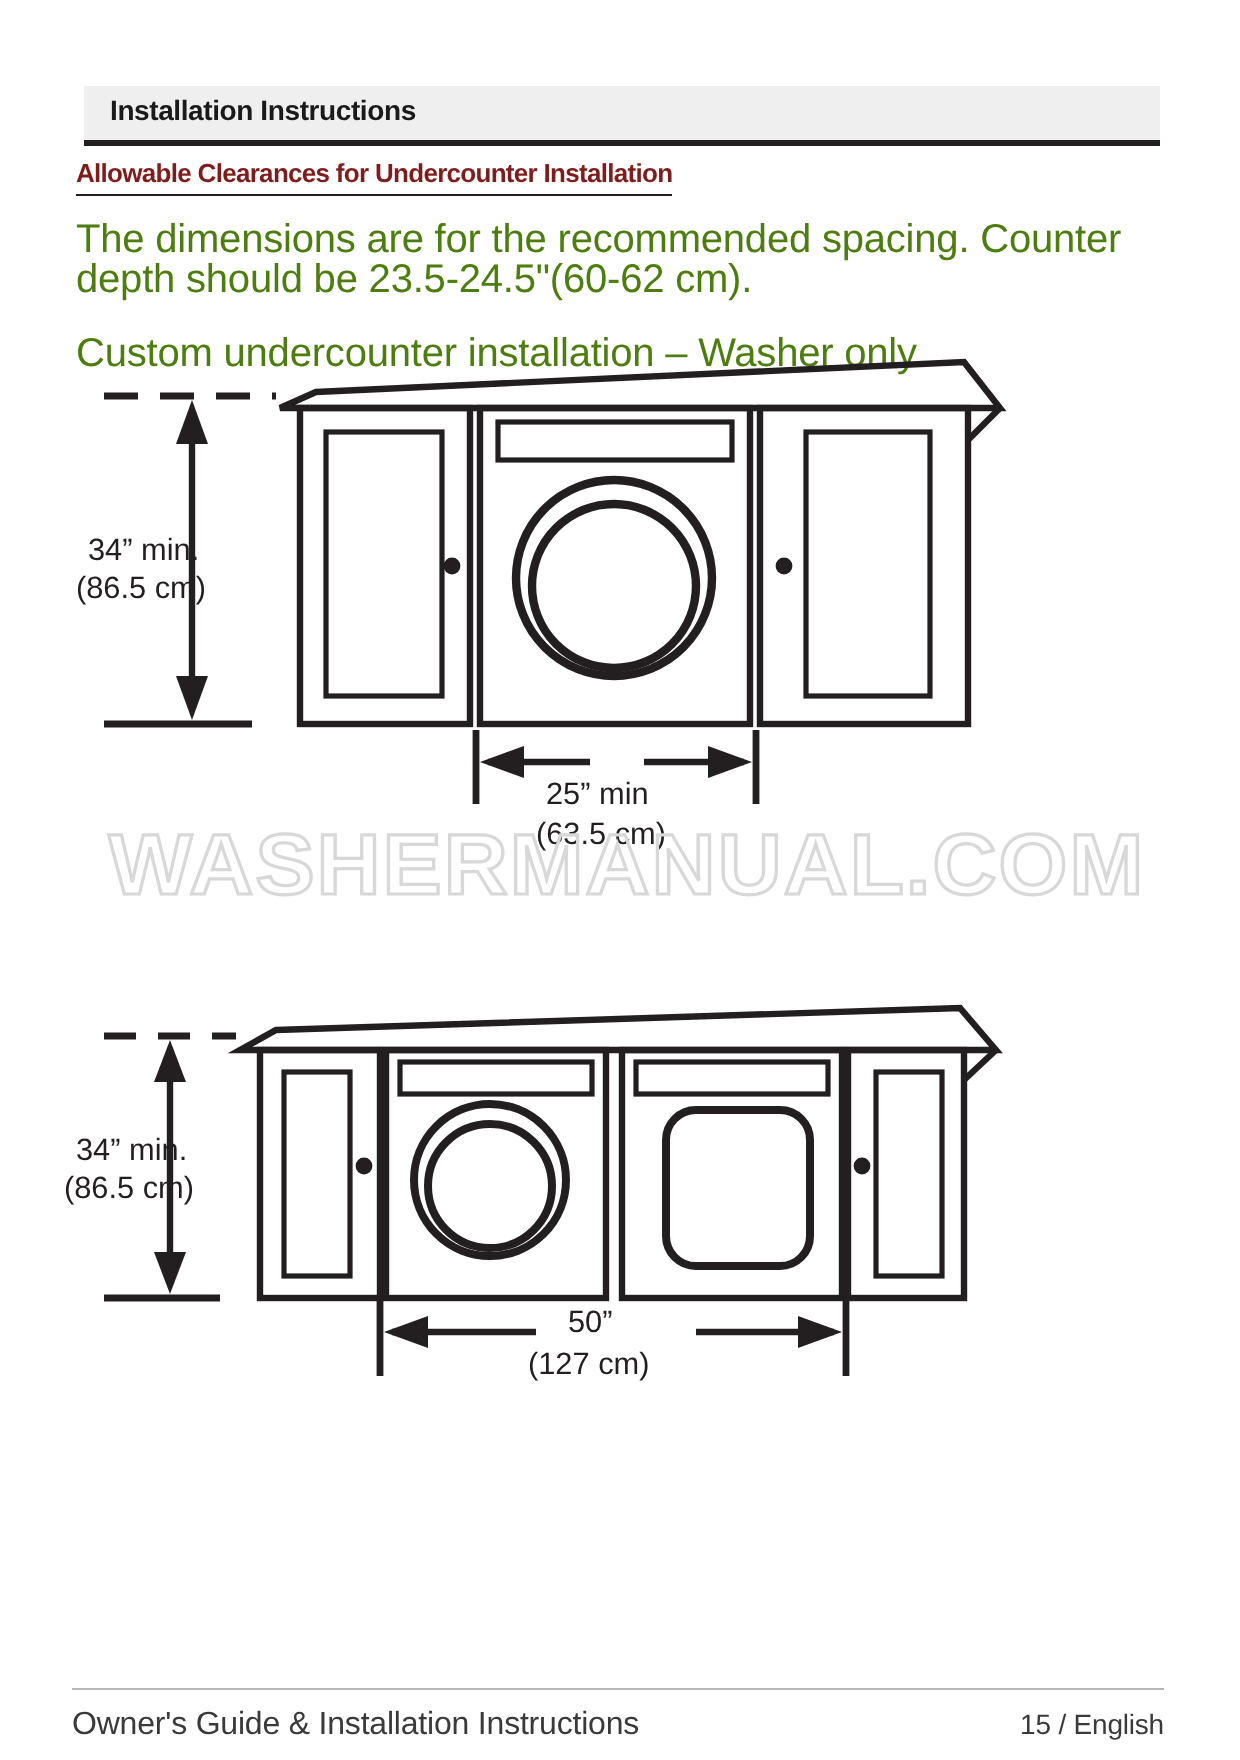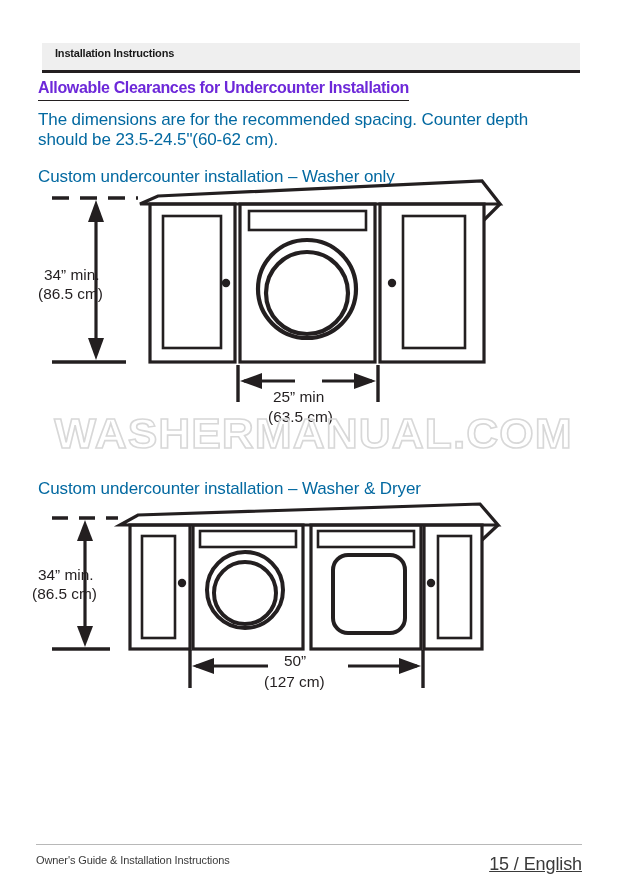--- a/index.html
+++ b/index.html
@@ -27,55 +27,55 @@
     left: 42px;
     top: 43px;
     width: 538px;
     height: 27px;
     background: #efefef;
   }
   .header-title {
     position: absolute;
     left: 55px;
     top: 47px;
-    font-size: 11px;
+    font-size: 14px;
     font-weight: bold;
     letter-spacing: -0.2px;
     color: #1a1a1a;
     white-space: nowrap;
   }
   .header-rule {
     position: absolute;
     left: 42px;
     top: 70px;
     width: 538px;
     height: 2.5px;
     background: #231f20;
   }
 
   
   .section-title {
     position: absolute;
     left: 38px;
     top: 79px;
-    font-size: 16px;
+    font-size: 13px;
     font-weight: bold;
     letter-spacing: -0.35px;
-    color: #6d28d9;
+    color: #7f1d1d;
     white-space: nowrap;
     padding-bottom: 3px;
     border-bottom: 1.6px solid #231f20;
   }
 
   
   .para {
     position: absolute;
-    font-size: 17px;
+    font-size: 20px;
     line-height: 20px;
-    color: #0369a1;
+    color: #4d7c0f;
     letter-spacing: -0.1px;
   }
   .para-intro { left: 38px; top: 110px; width: 530px; }
   .cap-washer { left: 38px; top: 167px; width: 530px; }
   .para-min   { left: 36px; top: 433px; width: 545px; }
   .cap-pair   { left: 38px; top: 479px; width: 530px; }
 
   
   .watermark {
     position: absolute;
@@ -106,33 +106,32 @@
     left: 36px;
     top: 844px;
     width: 546px;
     height: 1px;
     background: #b8b8b8;
   }
   .footer-left {
     position: absolute;
     left: 36px;
     top: 854px;
-    font-size: 11px;
+    font-size: 16px;
     color: #3a3a3a;
     letter-spacing: -0.1px;
     text-align: right;
   }
   .footer-right {
     position: absolute;
     right: 38px;
     top: 854px;
-    font-size: 18px;
+    font-size: 14px;
     color: #3a3a3a;
     letter-spacing: -0.1px;
-    text-decoration: underline;
   }
 
   .dimtext {
     font-family: "Liberation Sans", sans-serif;
     font-size: 15.4px;
     fill: #231f20;
   }
 </style>
 </head>
 <body>
@@ -202,21 +201,20 @@
       <polygon points="346,206 324,198 324,214" fill="#231f20"></polygon>
 
       <text class="dimtext" x="243" y="227">25” min</text>
       <text class="dimtext" x="238" y="247">(63.5 cm)</text>
     </svg>
   </div>
 
   <div class="watermark">WASHERMANUAL.COM</div>
 
 
-  <div class="para cap-pair">Custom undercounter installation – Washer &amp; Dryer</div>
 
   <div class="diagram" id="diagram-washer-dryer">
     <svg width="480" height="210" viewBox="0 0 480 210" xmlns="http://www.w3.org/2000/svg">
       <g fill="none" stroke="#231f20" stroke-width="3.2" stroke-linejoin="miter">
 
         <path d="M108 17 L 450 6 L 468 27 L 90 27 Z"></path>
         <path d="M468 27 L 452 42" stroke-width="3.2"></path>
 
         <rect x="100" y="27" width="60" height="124"></rect>
         <rect x="112" y="38" width="33" height="102" stroke-width="2.6"></rect>

